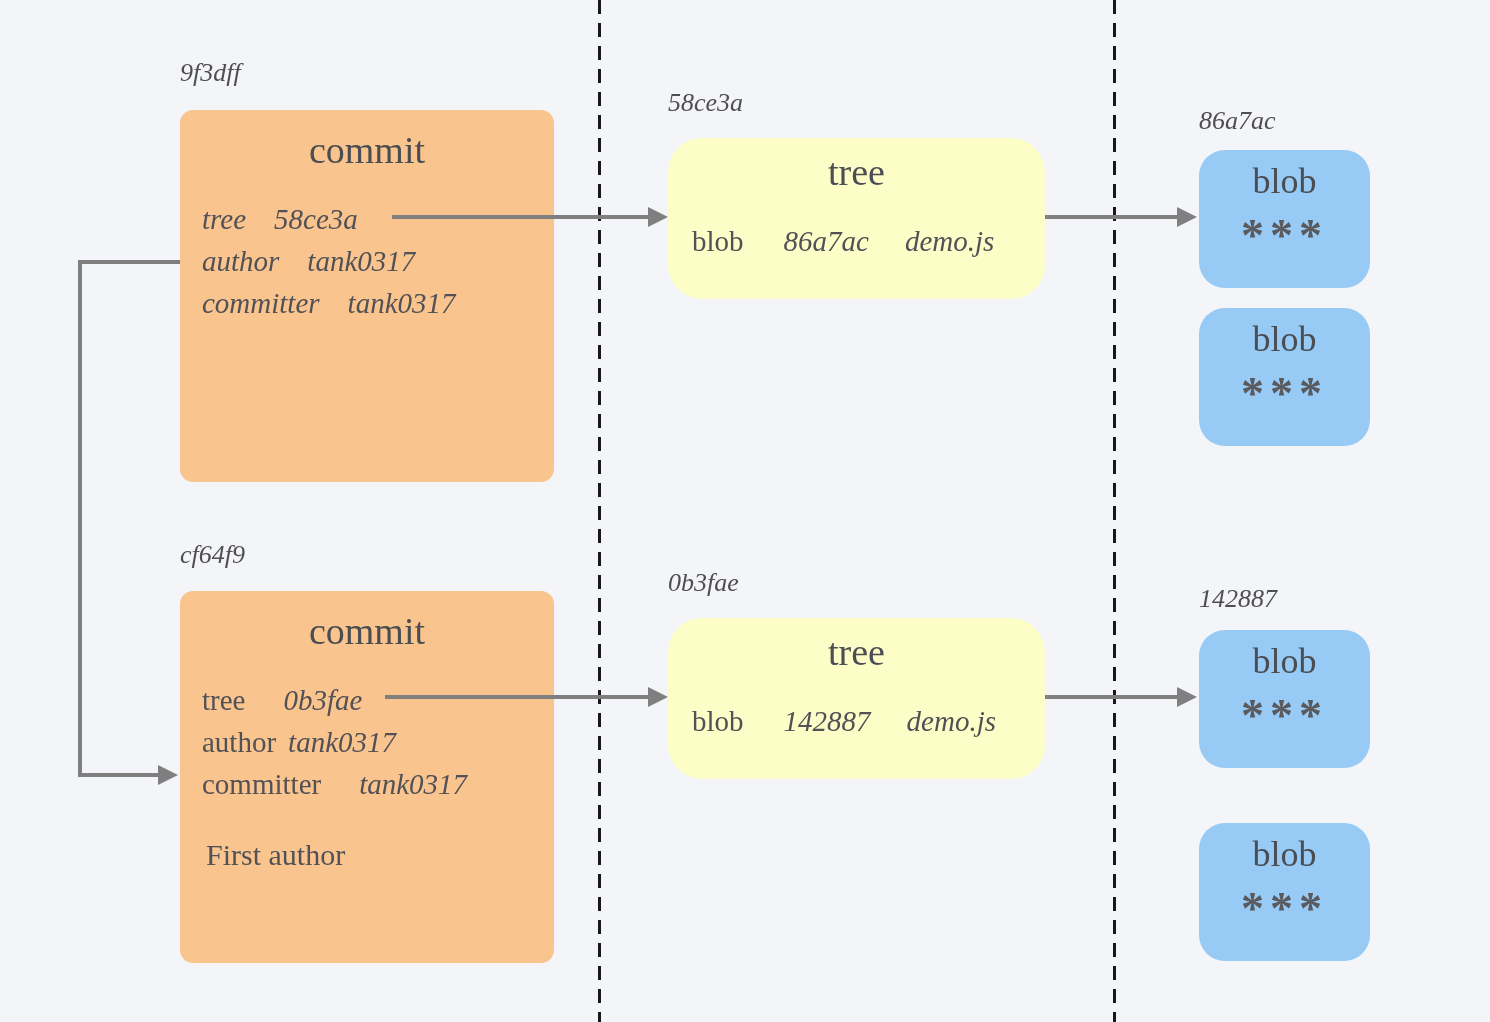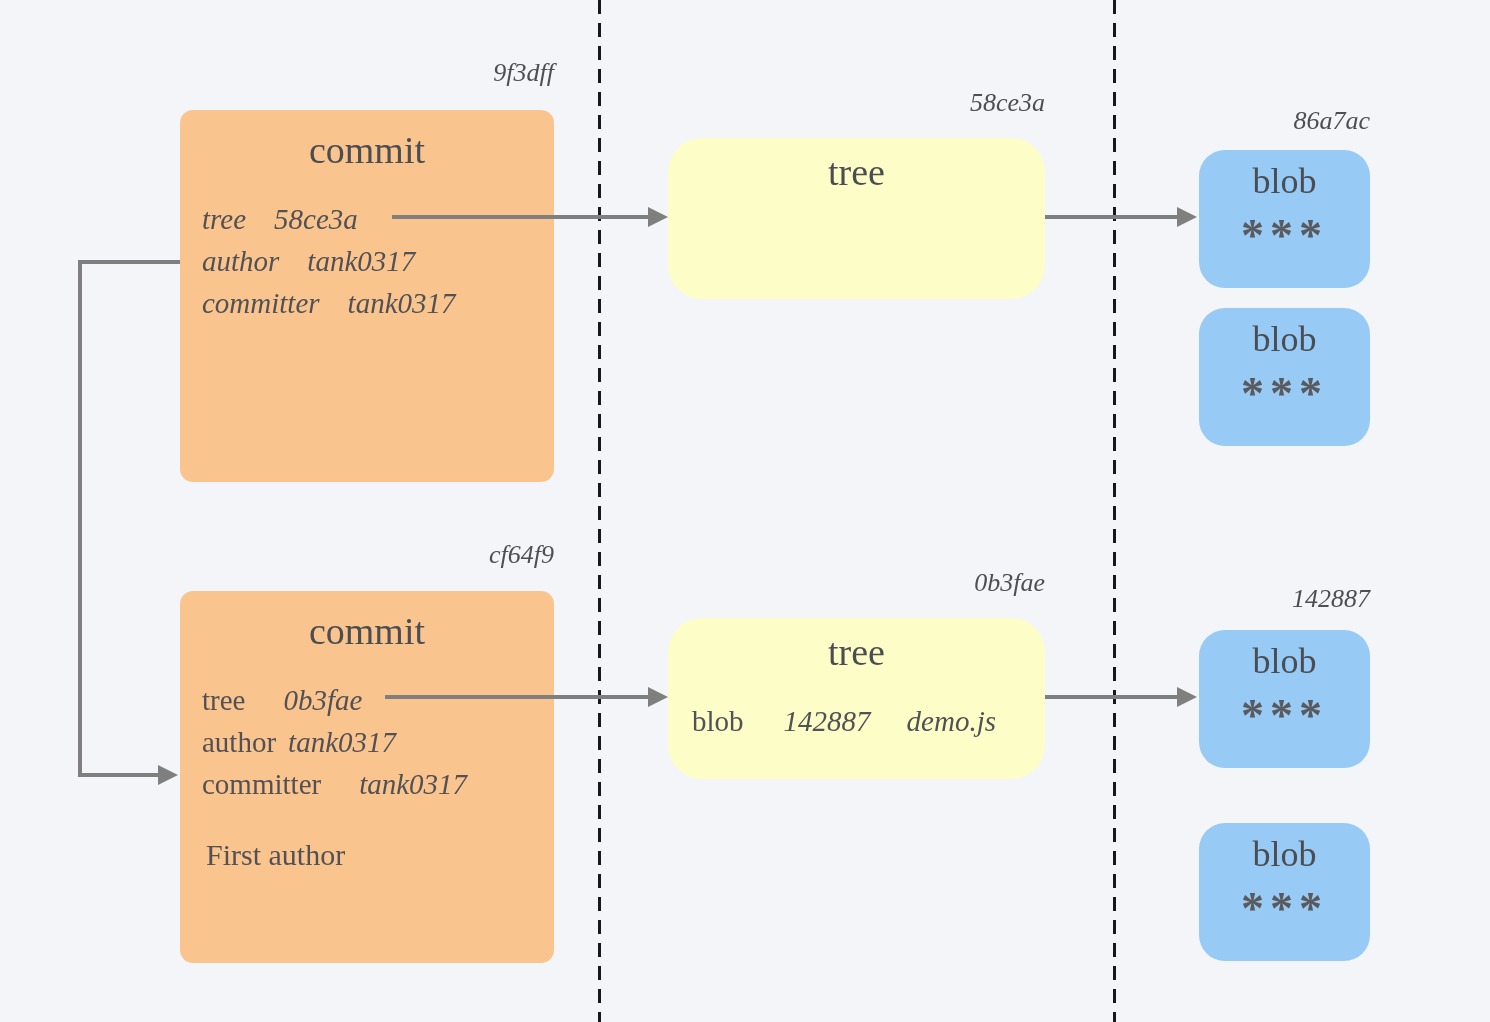--- a/index.html
+++ b/index.html
@@ -23,21 +23,21 @@
     width: 3px;
     background: repeating-linear-gradient(to bottom, #17171c 0px, #17171c 14px, transparent 14px, transparent 23px);
   }
 
   
   .hash-label {
     position: absolute;
     font-style: italic;
     font-size: 26px;
     color: #4e4e53;
-    text-align: right;
+    text-align: left;
   }
 
   
   .commit-box {
     position: absolute;
     left: 180px;
     width: 374px;
     height: 372px;
     background: #fac48e;
     border-radius: 13px;
@@ -177,20 +177,23 @@
       </div>
       <div class="field-row">
         <span class="f-label">committer</span><span class="f-value">tank0317</span>
       </div>
     </div>
     <div class="commit-message">First author</div>
   </div>
 
   <div class="tree-box" style="top:138px;">
     <div class="tree-title">tree</div>
+    <div class="tree-entry">
+      <span class="t-type">blob</span><span class="t-hash">86a7ac</span><span class="t-name">demo.js</span>
+    </div>
   </div>
 
   <div class="tree-box" style="top:618px;">
     <div class="tree-title">tree</div>
     <div class="tree-entry">
       <span class="t-type">blob</span><span class="t-hash">142887</span><span class="t-name">demo.js</span>
     </div>
   </div>
 
   <div class="blob-box" style="top:150px;">

